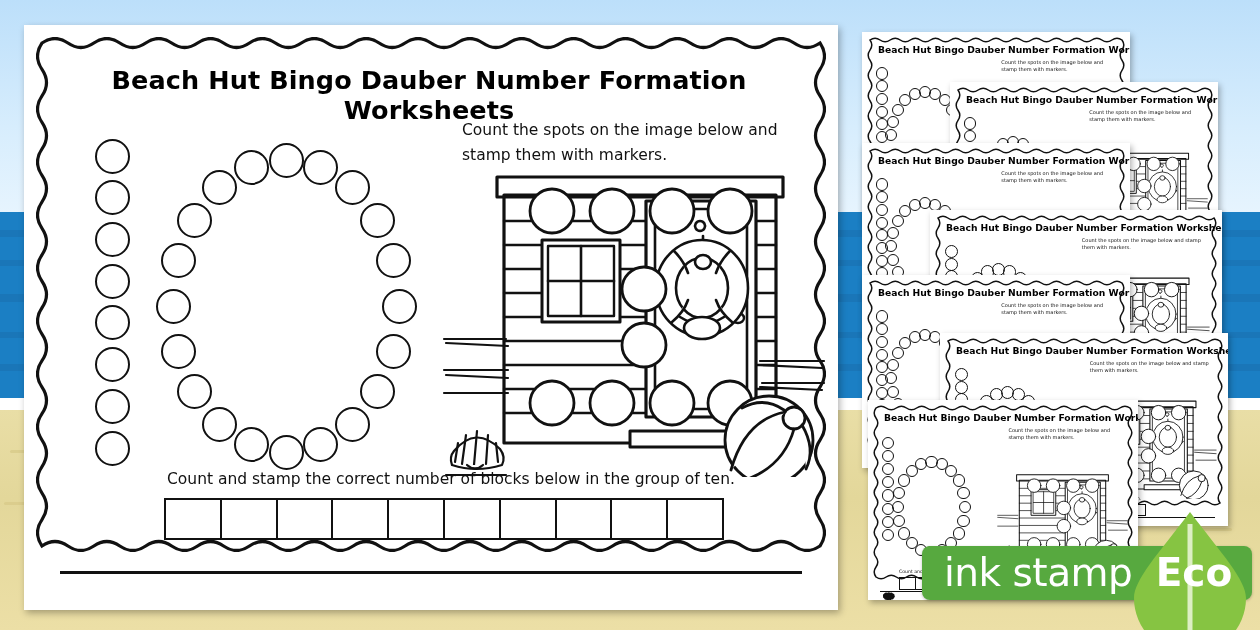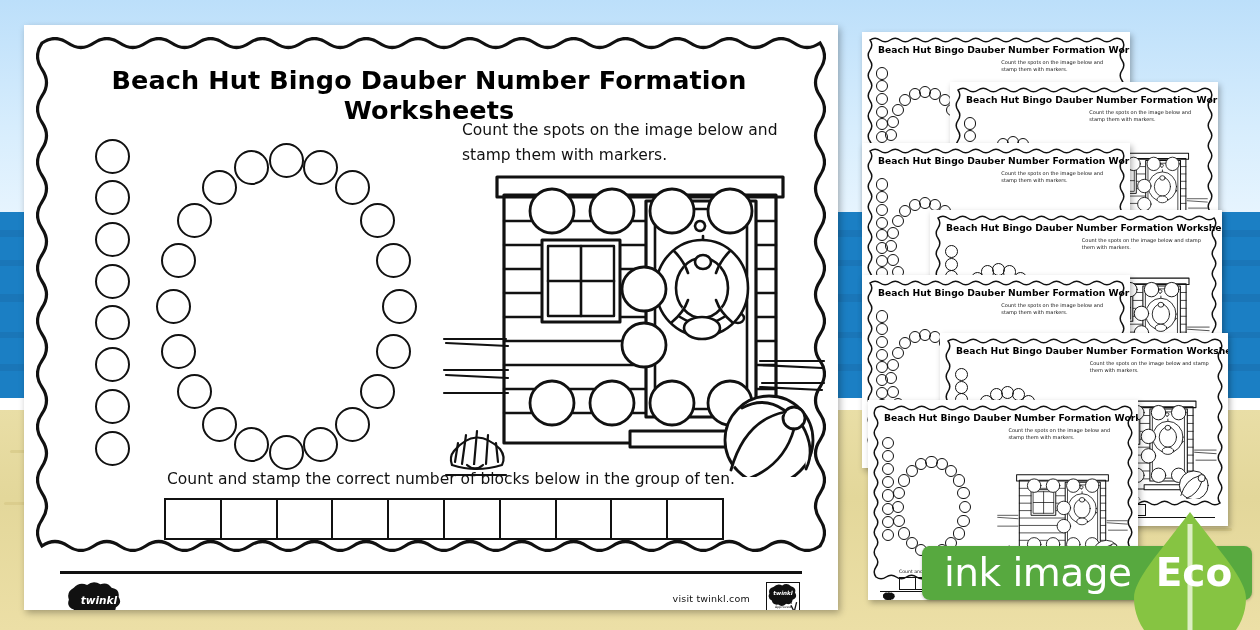--- a/index.html
+++ b/index.html
@@ -1148,48 +1148,27 @@
           <div class="cell"></div>
           <div class="cell"></div>
           <div class="cell"></div>
           <div class="cell"></div>
           <div class="cell"></div>
           <div class="cell"></div>
           <div class="cell"></div>
         </div>
 
       <div class="footer-rule"></div>
-      <div class="footer">
-        <div class="twinkl-logo">
-          <svg viewBox="0 0 100 48">
-            <path d="M14 8 q8 -9 19 -4 q9 -7 19 -1 q10 -4 16 5 q12 2 10 13 q6 9 -4 15
-                     q-1 11 -13 9 q-7 8 -17 3 q-9 6 -17 -1 q-11 2 -13 -8 q-11 -4 -7 -14
-                     q-4 -11 7 -17 z" fill="#111"></path>
-            <text x="50" y="31" font-family="DejaVu Sans, sans-serif" font-size="15" font-weight="bold" fill="#fff" text-anchor="middle" font-style="italic">twinkl</text>
-          </svg>
-        </div>
-        <div class="visit-txt">visit twinkl.com</div>
-        <div class="twinkl-badge">
-          <svg viewBox="0 0 40 40">
-            <path d="M8 5 q5 -5 11 -2 q6 -4 11 1 q7 2 5 8 q4 6 -3 9 q-1 7 -8 5
-                     q-5 5 -10 1 q-7 1 -8 -5 q-6 -3 -3 -9 q-2 -6 5 -8 z" fill="#111"></path>
-            <text x="20" y="15" font-family="DejaVu Sans, sans-serif" font-size="7" font-weight="bold" fill="#fff" text-anchor="middle" font-style="italic">twinkl</text>
-            <text x="20" y="26" font-family="DejaVu Sans, sans-serif" font-size="4.2" fill="#111" text-anchor="middle">Early Years</text>
-            <text x="20" y="31" font-family="DejaVu Sans, sans-serif" font-size="4.2" fill="#111" text-anchor="middle">Approved</text>
-            <path d="M30 28 L34 36 L37 24" stroke="#111" stroke-width="1.6" fill="none"></path>
-          </svg>
-        </div>
-      </div>
 
     </div>
   </div>
 
   <div id="eco">
     <div id="eco-bar">
-      <div class="txt">ink image</div>
+      <div class="txt">ink stamp</div>
     </div>
     <svg class="leaf" viewBox="0 0 150 120">
       <path d="M72 2 C 40 44 16 70 16 88 a 56 56 0 0 0 112 0 C 128 70 104 44 72 2 z" fill="#86c442"></path>
       <path d="M72 14 L72 120" stroke="#ddefc4" stroke-width="5" fill="none"></path>
     </svg>
     <div class="ecoword">Eco</div>
   </div>
 
 </div>
 

